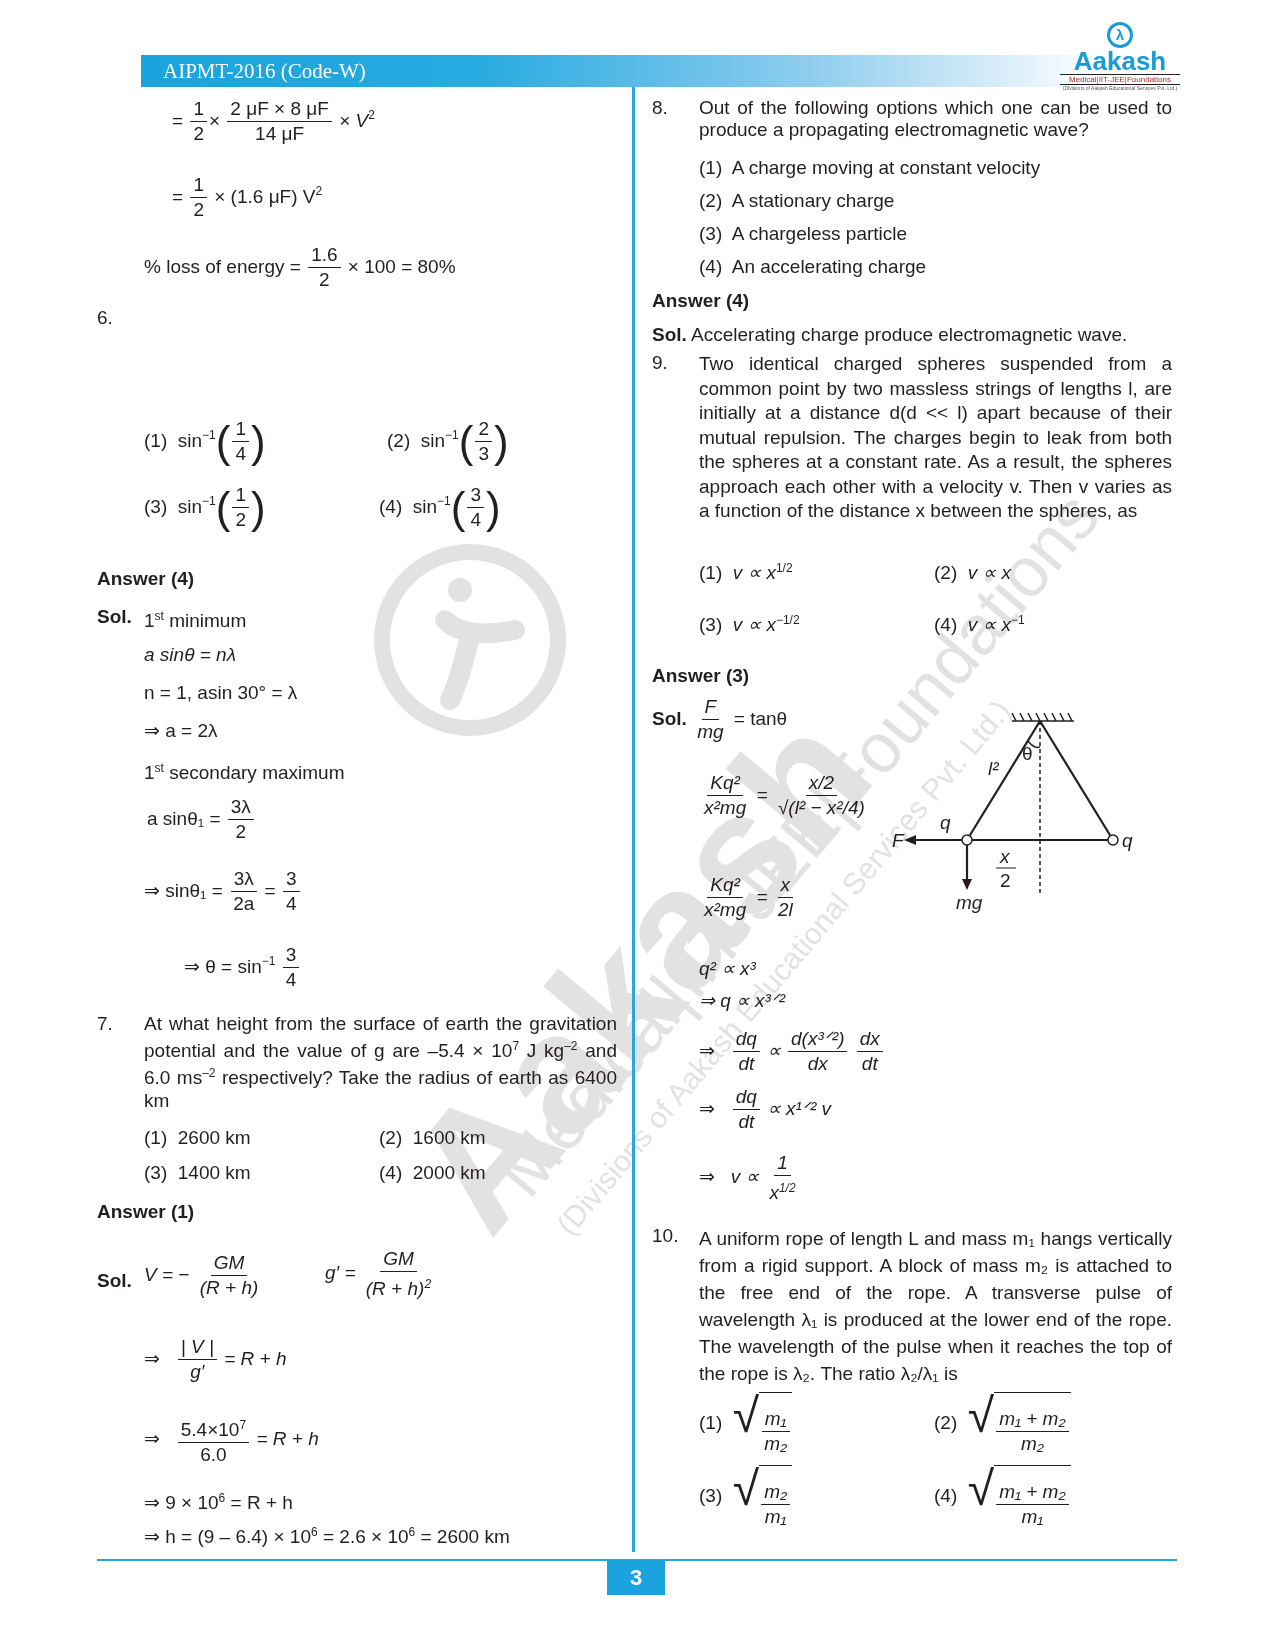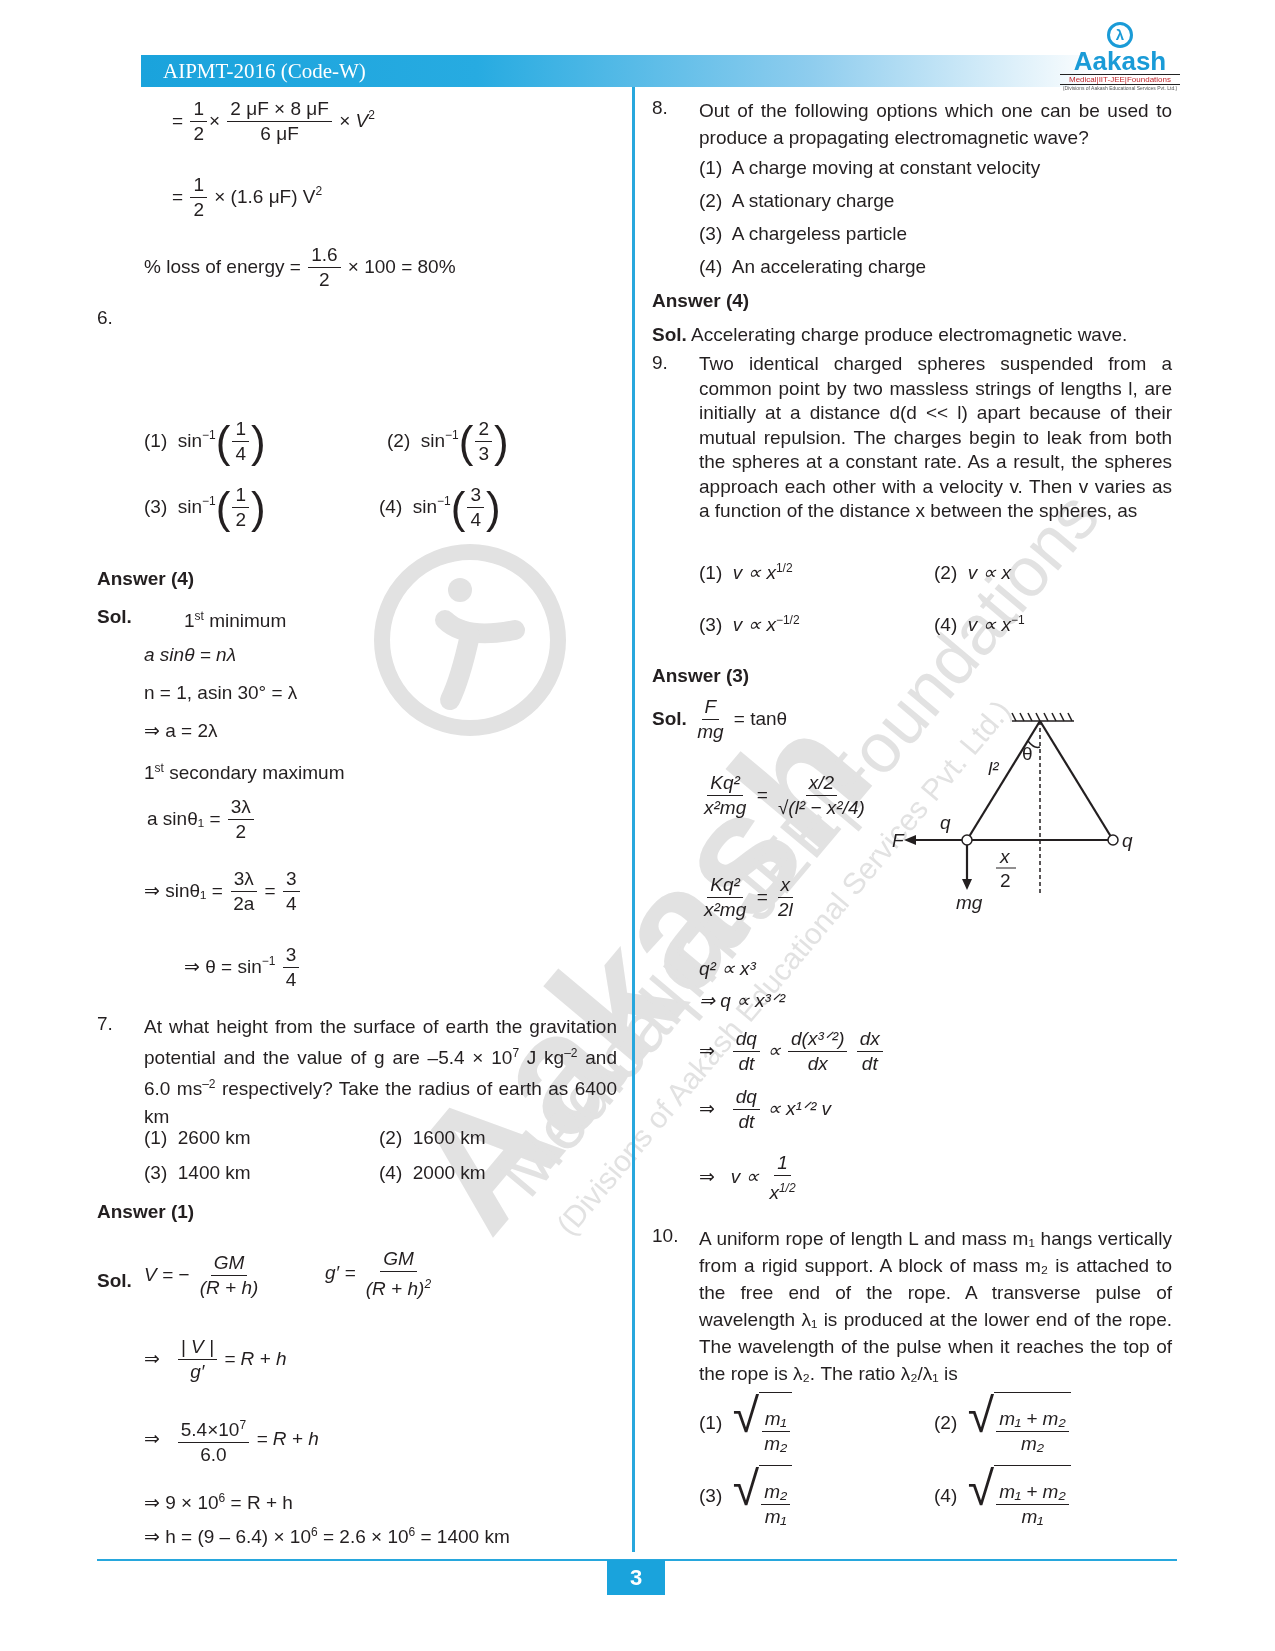--- a/index.html
+++ b/index.html
@@ -13,21 +13,21 @@
   .logo-word { color: #1a9bd7; font-weight: bold; font-size: 26px; line-height: 26px; font-family: "Liberation Sans", sans-serif; letter-spacing: 0px; }
   .logo-sub { font-size: 8px; color: #c0272d; border-top: 1px solid #222; border-bottom: 1px solid #222; white-space: nowrap; }
   .col-divider { position: absolute; left: 632px; top: 87px; width: 3px; height: 1465px; background: #27a7dd; }
   .footer-line { position: absolute; left: 97px; top: 1559px; width: 1080px; height: 2px; background: #27a7dd; }
   .page-box { position: absolute; left: 607px; top: 1560px; width: 58px; height: 35px; background: #1aa3dc; color: #fff; font-weight: bold; font-size: 22px; text-align: center; line-height: 35px; }
   .col { position: absolute; top: 95px; }
   .left { left: 97px; width: 520px; }
   .right { left: 652px; width: 520px; }
   .blk { position: absolute; line-height: 27px; }
   .qnum { position: absolute; left: 0; }
-  .qtext { position: absolute; left: 47px; right: 0; text-align: justify; line-height: 27px; }
+  .qtext { position: absolute; left: 47px; right: 0; text-align: justify; line-height: 22px; }
   .bold { font-weight: bold; }
   .it { font-style: italic; }
   .frac { display: inline-flex; flex-direction: column; align-items: center; vertical-align: middle; margin: 0 2px; line-height: 24px; }
   .frac .num { border-bottom: 1.5px solid #231f20; padding: 0 3px; }
   .frac .den { padding: 0 3px; }
   sup, sub { font-size: 12px; }
   .opt { position: absolute; white-space: nowrap; }
   .paren { font-size: 44px; font-weight: 200; vertical-align: middle; line-height: 44px; }
   .sqrt { display: inline-flex; align-items: stretch; vertical-align: middle; }
   .sqrt .rad { font-size: 48px; line-height: 48px; font-weight: 200; }
@@ -66,21 +66,21 @@
 <div class="col left">
 
   <div class="blk" style="left:75px;top:2px;">
     <span>=</span>
     <span class="frac">
         <span class="num">1</span>
         <span class="den">2</span>
       </span>×
     <span class="frac">
         <span class="num">2 μF × 8 μF</span>
-        <span class="den">6 μF</span>
+        <span class="den">14 μF</span>
       </span>
     <span class="it">× V</span><sup>2</sup>
   </div>
   <div class="blk" style="left:75px;top:78px;">
     <span>=</span>
     <span class="frac">
         <span class="num">1</span>
         <span class="den">2</span>
       </span>
     <span>× (1.6 μF) V</span><sup>2</sup>
@@ -116,21 +116,21 @@
       </span><span class="paren">)</span>
   </div>
   <div class="opt" style="left:282px;top:388px;">
     <span>(4)</span>&nbsp; <span>sin</span><sup>−1</sup><span class="paren">(</span><span class="frac">
         <span class="num">3</span>
         <span class="den">4</span>
       </span><span class="paren">)</span>
   </div>
   <div class="blk bold" style="left:0;top:470px;">Answer (4)</div>
   <div class="blk bold" style="left:0;top:508px;">Sol.</div>
-  <div class="blk" style="left:47px;top:508px;margin-left:40px;"><span>1</span><sup>st</sup><span> minimum</span></div>
+  <div class="blk" style="left:47px;top:508px;"><span>1</span><sup>st</sup><span> minimum</span></div>
   <div class="blk it" style="left:47px;top:546px;">a sinθ = nλ</div>
   <div class="blk" style="left:47px;top:584px;">n = 1, asin 30° = λ</div>
   <div class="blk" style="left:47px;top:622px;">⇒  a = 2λ</div>
   <div class="blk" style="left:47px;top:660px;"><span>1</span><sup>st</sup><span> secondary maximum</span></div>
   <div class="blk" style="left:50px;top:700px;">
     <span>a sinθ₁ =</span>
     <span class="frac">
         <span class="num">3λ</span>
         <span class="den">2</span>
       </span>
@@ -189,21 +189,21 @@
   </div>
   <div class="blk" style="left:47px;top:1318px;">
     <span>⇒</span>&nbsp;&nbsp;
     <span class="frac">
         <span class="num"><span>5.4×10</span><sup>7</sup></span>
         <span class="den">6.0</span>
       </span>
     <span class="it">= R + h</span>
   </div>
   <div class="blk" style="left:47px;top:1390px;"><span>⇒  9 × 10</span><sup>6</sup><span> = R + h</span></div>
-  <div class="blk" style="left:47px;top:1424px;"><span>⇒  h = (9 – 6.4) × 10</span><sup>6</sup><span> = 2.6 × 10</span><sup>6</sup><span> = 1400 km</span></div>
+  <div class="blk" style="left:47px;top:1424px;"><span>⇒  h = (9 – 6.4) × 10</span><sup>6</sup><span> = 2.6 × 10</span><sup>6</sup><span> = 2600 km</span></div>
 </div>
 
 <div class="col right">
   <div style="position:absolute;left:0;top:2px;width:520px;height:56px;">
     <span class="qnum">8.</span>
     <div class="qtext">Out of the following options which one can be used to produce a propagating electromagnetic wave?</div>
   </div>
   <div class="opt" style="left:47px;top:62px;"><span>(1)</span>&nbsp; <span>A charge moving at constant velocity</span></div>
   <div class="opt" style="left:47px;top:95px;"><span>(2)</span>&nbsp; <span>A stationary charge</span></div>
   <div class="opt" style="left:47px;top:128px;"><span>(3)</span>&nbsp; <span>A chargeless particle</span></div>

